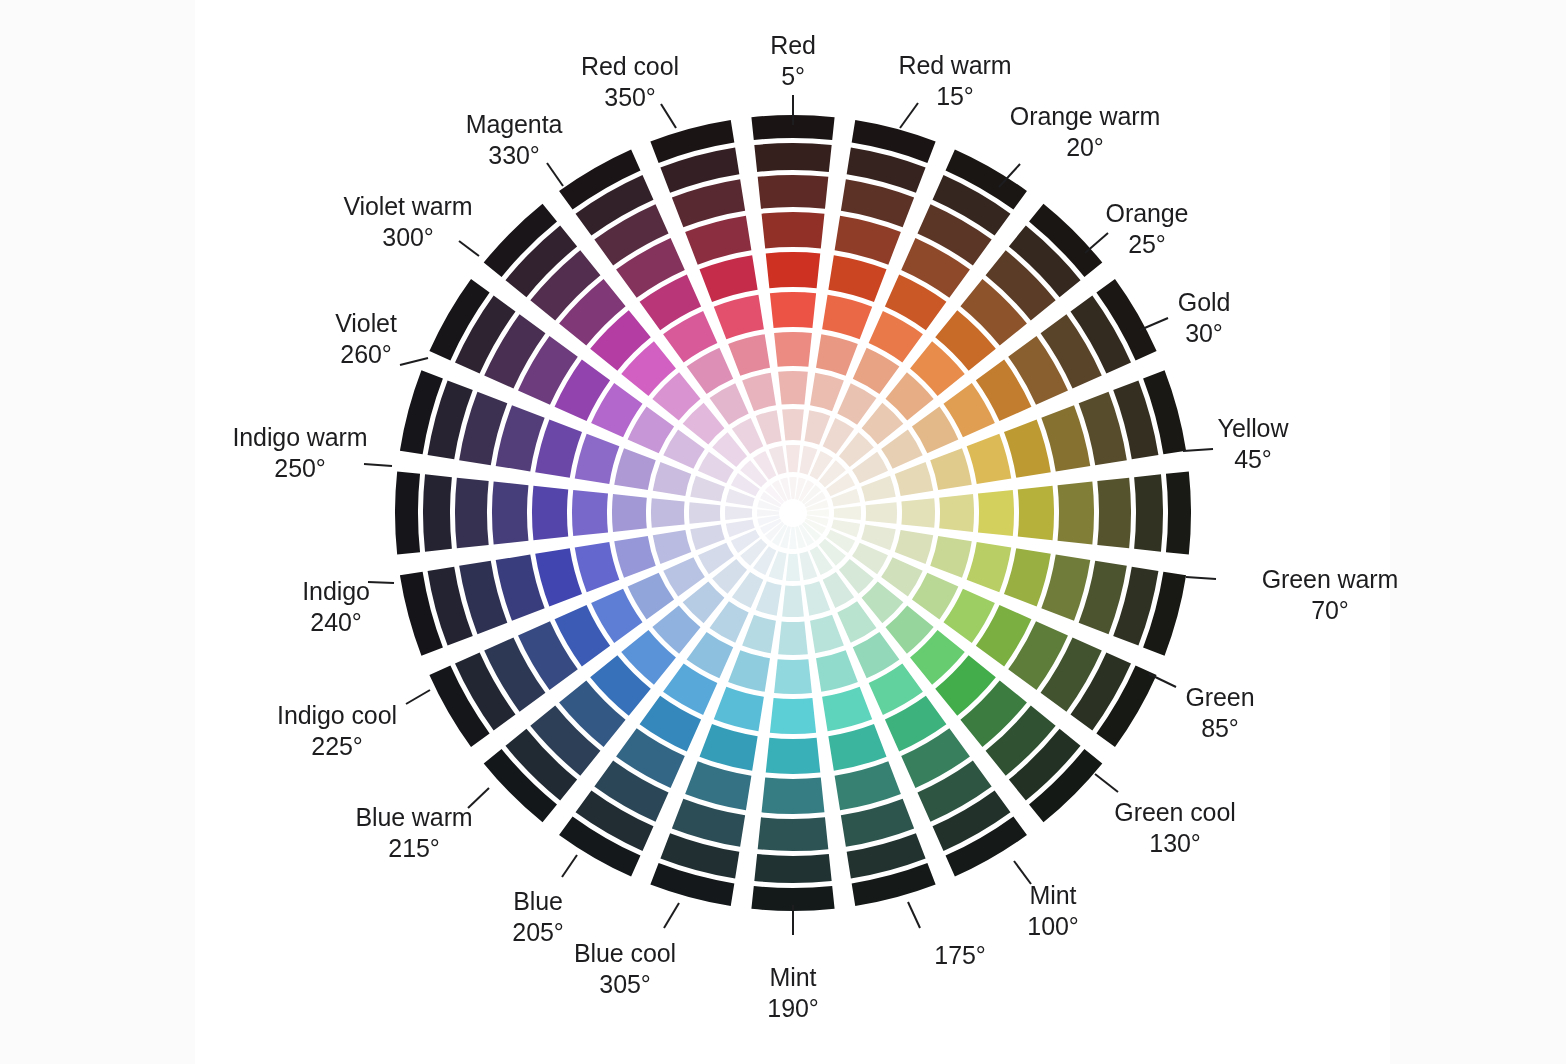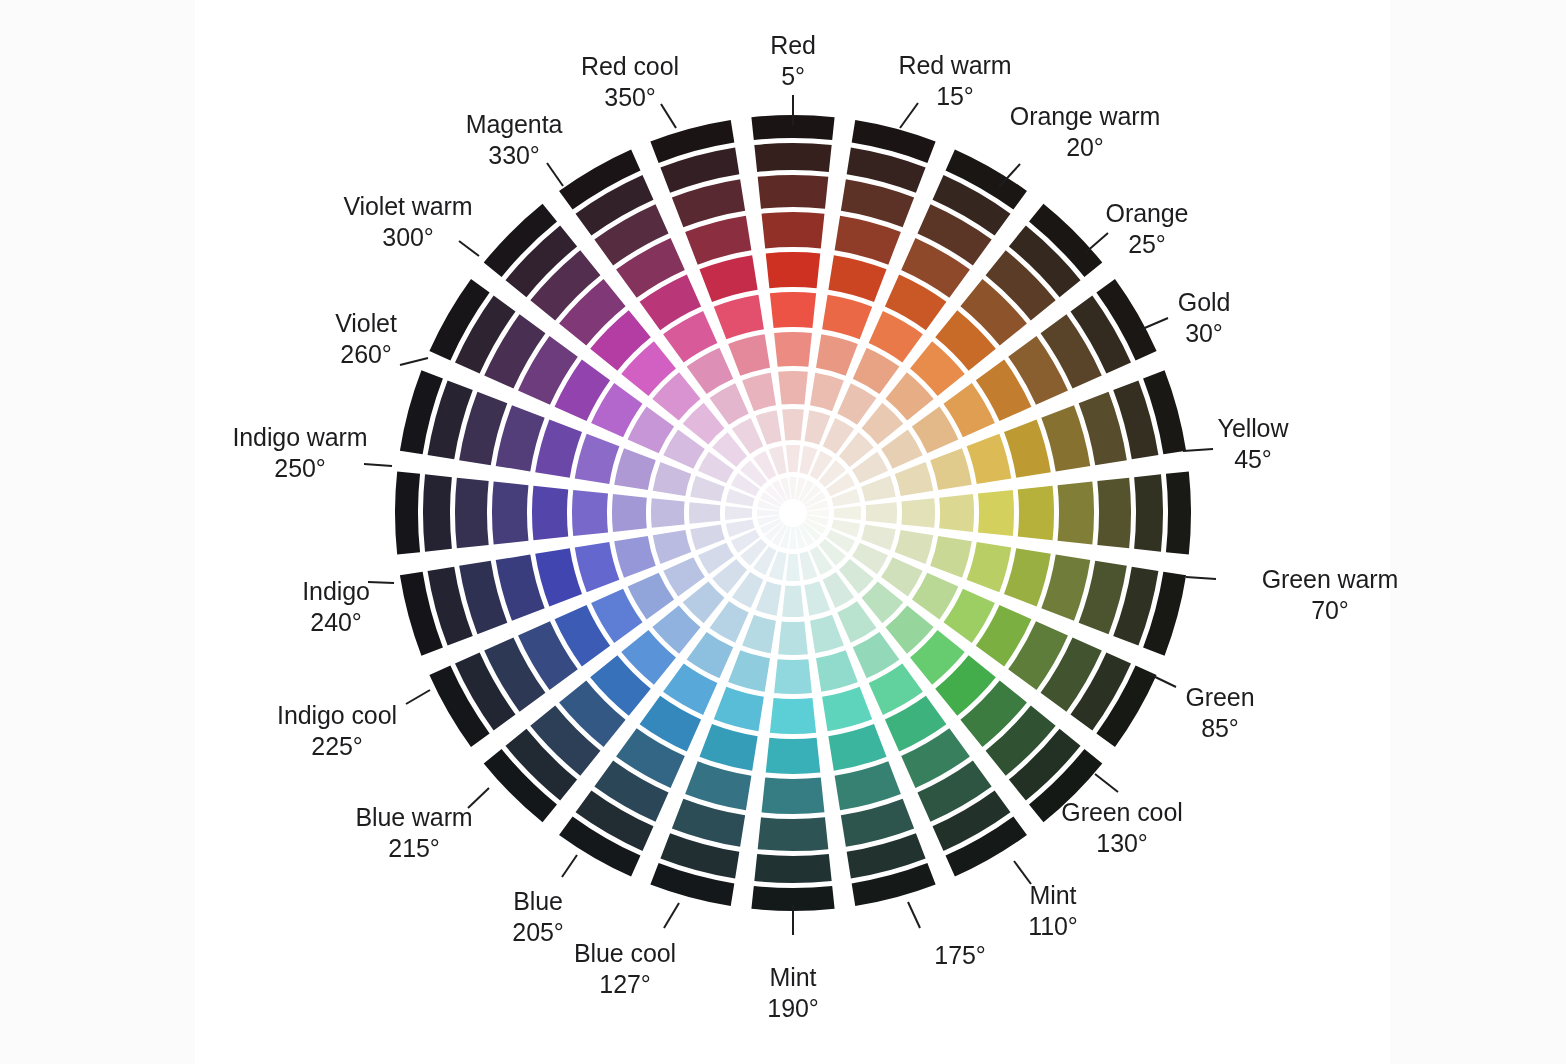--- a/index.html
+++ b/index.html
@@ -413,38 +413,38 @@
         <span class="dg">45°</span>
       </div>
       <div class="lbl al-c" style="left: 1160px; top: 564px; width: 340px;">
         <span class="nm">Green warm</span>
         <span class="dg">70°</span>
       </div>
       <div class="lbl al-c" style="left: 1050px; top: 682px; width: 340px;">
         <span class="nm">Green</span>
         <span class="dg">85°</span>
       </div>
-      <div class="lbl al-c" style="left: 952px; top: 797px; width: 340px;">
+      <div class="lbl al-c" style="left: 1005px; top: 797px; width: 340px;">
         <span class="nm">Green cool</span>
         <span class="dg">130°</span>
       </div>
       <div class="lbl al-c" style="left: 883px; top: 880px; width: 340px;">
         <span class="nm">Mint</span>
-        <span class="dg">110°</span>
+        <span class="dg">100°</span>
       </div>
       <div class="lbl al-c" style="left: 790px; top: 940px; width: 340px;">
         <span class="dg">175°</span>
       </div>
       <div class="lbl al-c" style="left: 623px; top: 962px; width: 340px;">
         <span class="nm">Mint</span>
         <span class="dg">190°</span>
       </div>
       <div class="lbl al-c" style="left: 455px; top: 938px; width: 340px;">
         <span class="nm">Blue cool</span>
-        <span class="dg">127°</span>
+        <span class="dg">305°</span>
       </div>
       <div class="lbl al-c" style="left: 368px; top: 886px; width: 340px;">
         <span class="nm">Blue</span>
         <span class="dg">205°</span>
       </div>
       <div class="lbl al-c" style="left: 244px; top: 802px; width: 340px;">
         <span class="nm">Blue warm</span>
         <span class="dg">215°</span>
       </div>
       <div class="lbl al-c" style="left: 167px; top: 700px; width: 340px;">

